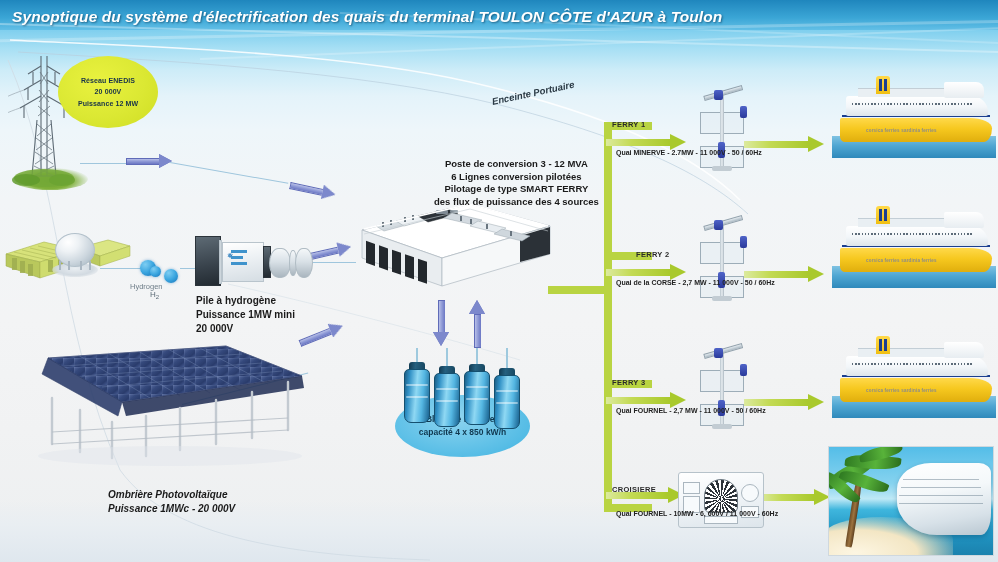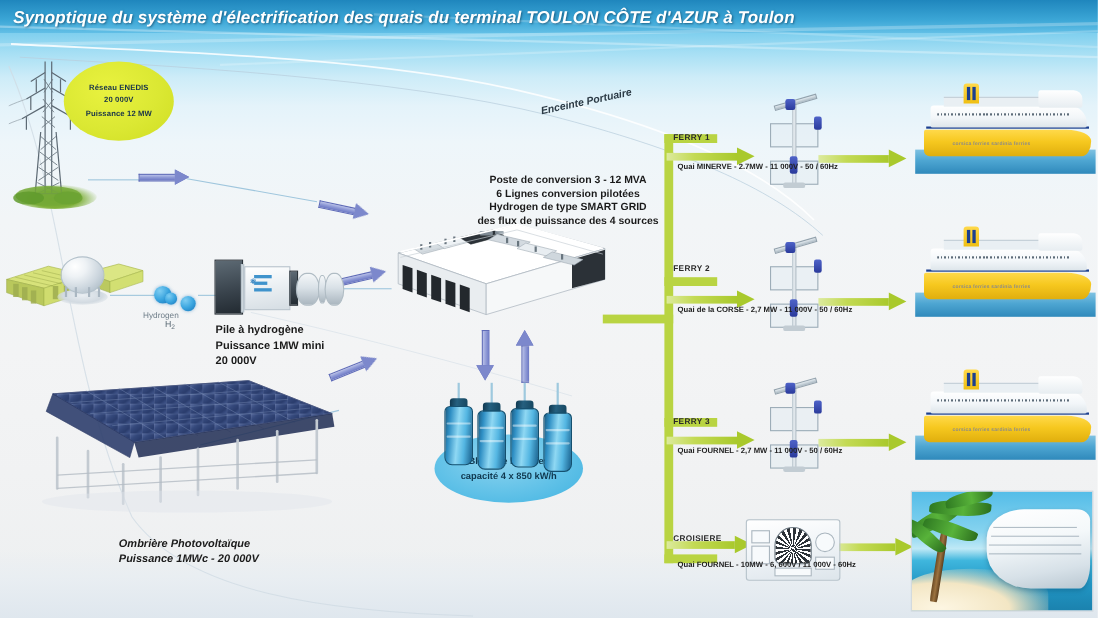--- a/index.html
+++ b/index.html
@@ -476,21 +476,21 @@
 
   <div class="thinline" style="left:182px; top:404px; width:130px; transform:rotate(-14deg); transform-origin:left center;"></div>
   <div class="barrow" style="left:300px; top:336px; width:46px; height:15px; transform:rotate(-22deg); transform-origin:left center;">
     <div class="shaft" style="left:0; width:33px;"></div>
     <div class="head" style="left:33px;"></div>
   </div>
 
   <div class="lbl b" style="left:434px; top:158px; font-size:9.5px; line-height:12.5px; text-align:center;">
     <span class="ln">Poste de conversion 3 - 12 MVA</span>
     <span class="ln">6 Lignes conversion pilotées</span>
-    <span class="ln">Hydrogen de type SMART GRID</span>
+    <span class="ln">Pilotage de type SMART FERRY</span>
     <span class="ln">des flux de puissance des 4 sources</span>
   </div>
 
   <div class="station">
     <svg width="205" height="96" viewBox="0 0 205 96">
 
       <polygon points="10,34 118,8 198,30 90,62" fill="#ffffff" stroke="#aeb8c0" stroke-width="0.8"></polygon>
 
       <polygon points="10,34 10,62 90,90 90,62" fill="#e9edf0" stroke="#aeb8c0" stroke-width="0.7"></polygon>
 
@@ -635,21 +635,21 @@
       <div class="head" style="left:54px;"></div>
   </div>
 
   <div class="quay-title" style="left:612px; top:120px;">FERRY 1</div>
   <div class="quay-spec" style="left:616px; top:148px;">
     <span class="ln">Quai MINERVE</span>
     <span class="ln">- 2.7MW - 11 000V</span>
     <span class="ln">- 50 / 60Hz</span>
   </div>
 
-  <div class="quay-title" style="left:612px; top:239px;">FERRY 2</div>
+  <div class="quay-title" style="left:612px; top:250px;padding-left:24px;">FERRY 2</div>
   <div class="quay-spec" style="left:616px; top:278px;">
     <span class="ln">Quai de la CORSE</span>
     <span class="ln">- 2,7 MW - 11 000V</span>
     <span class="ln">- 50 / 60Hz</span>
   </div>
 
   <div class="quay-title" style="left:612px; top:378px;">FERRY 3</div>
   <div class="quay-spec" style="left:616px; top:406px;">
     <span class="ln">Quai FOURNEL</span>
     <span class="ln">- 2,7 MW - 11 000V</span>

